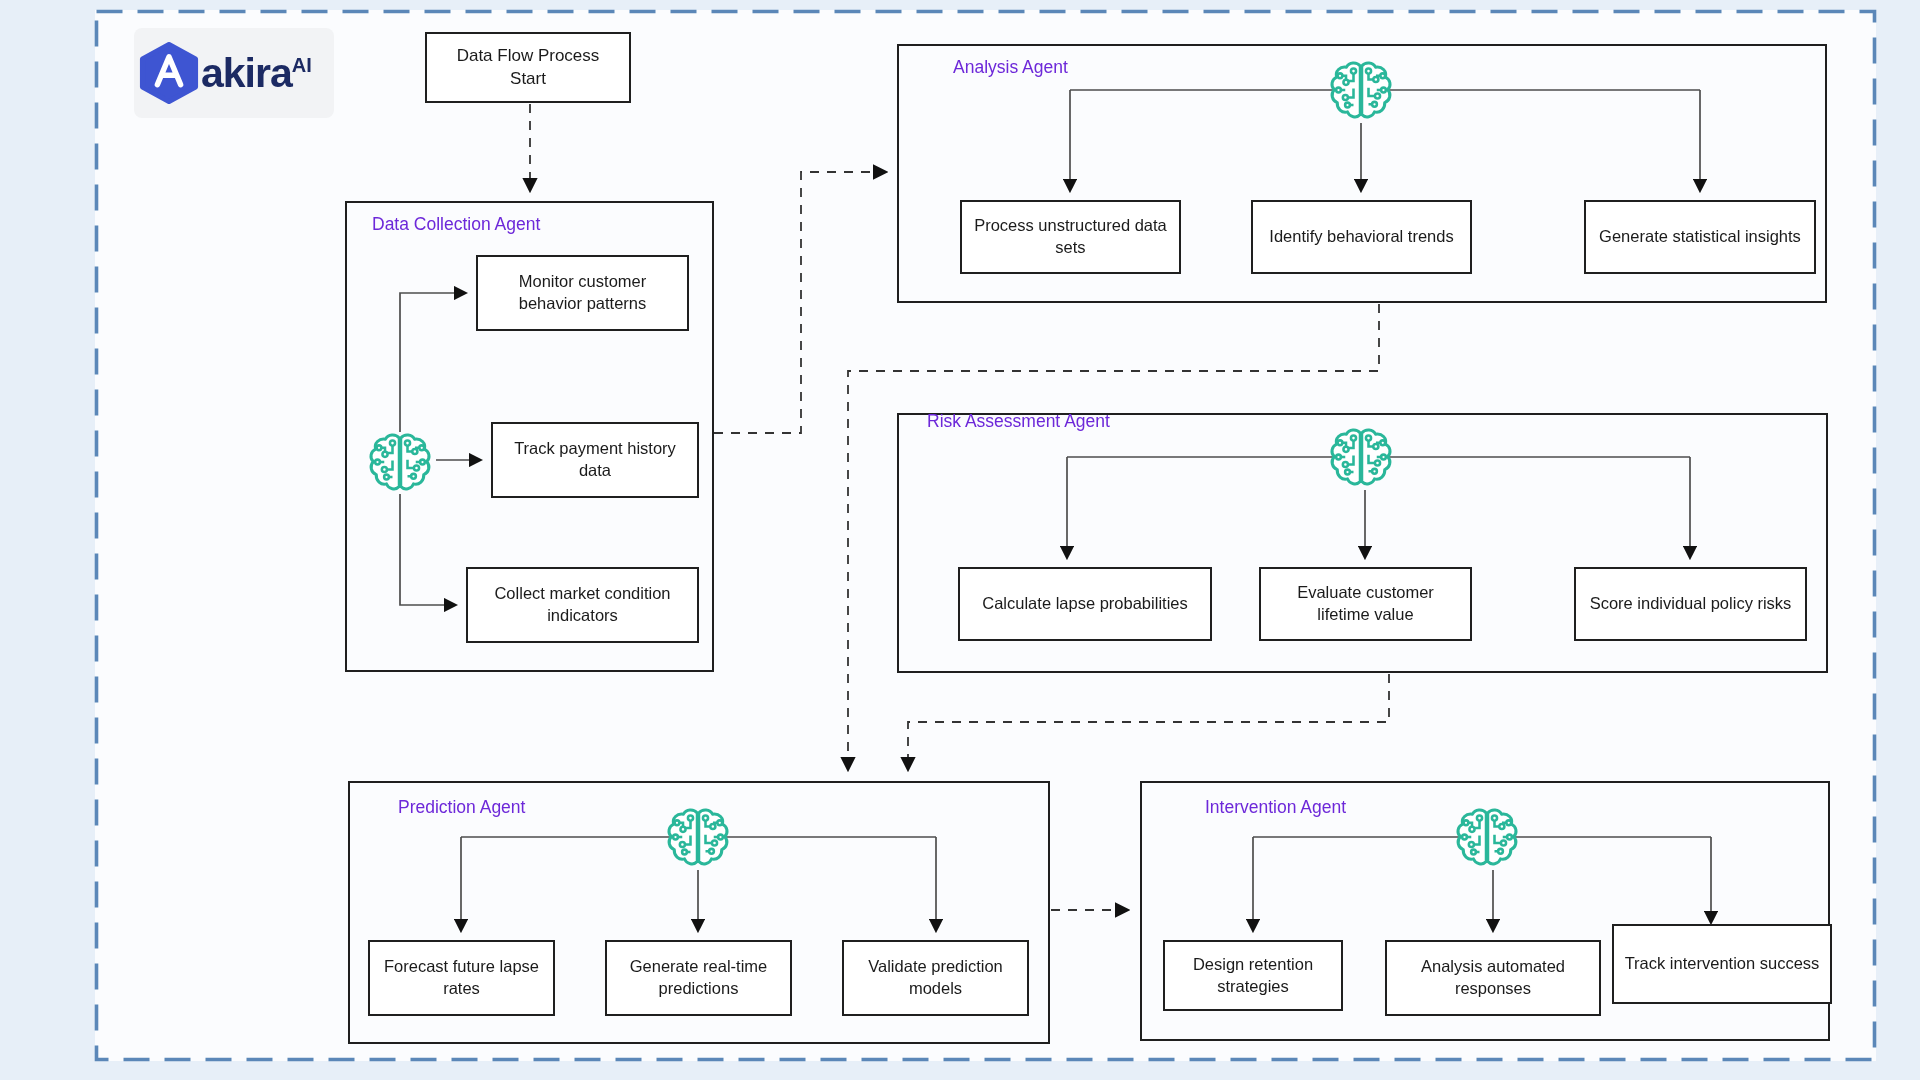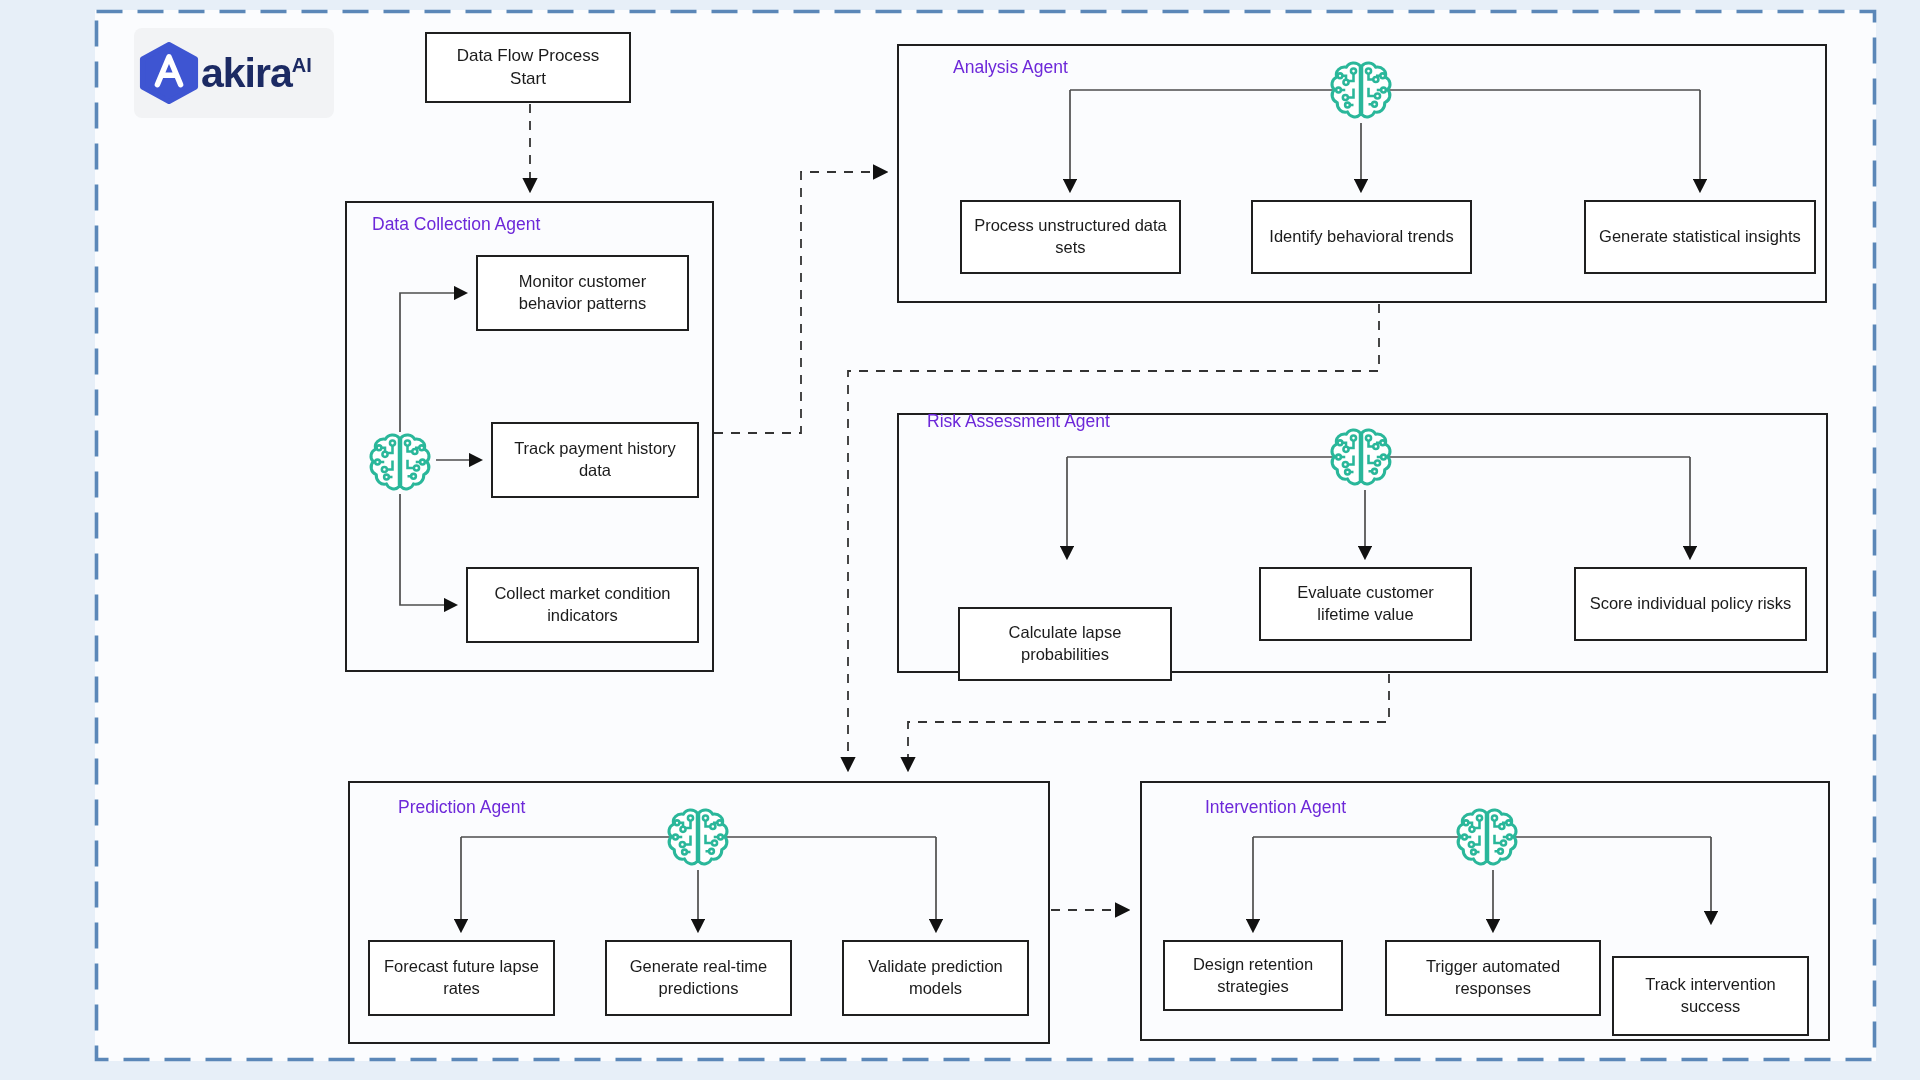--- a/index.html
+++ b/index.html
@@ -163,21 +163,21 @@
   </div>
   <div class="node" style="left:1584px;top:200px;width:232px;height:74px;">
     <span>Generate statistical insights</span>
   </div>
 
   <div class="agent-box" style="left:897px;top:413px;width:931px;height:260px;"></div>
   <div class="agent-label" style="left:927px;top:411px;">Risk Assessment Agent</div>
   <svg class="brain" style="left:1325px;top:424px;" width="72" height="66" viewBox="0 0 48 44">
       <use href="#brainIcon"></use>
     </svg>
-  <div class="node" style="left:958px;top:567px;width:214px;height:74px;margin-top:40px;">
+  <div class="node" style="left:958px;top:567px;width:254px;height:74px;">
     <span>Calculate lapse probabilities</span>
   </div>
   <div class="node" style="left:1259px;top:567px;width:213px;height:74px;">
     <span>Evaluate customer lifetime value</span>
   </div>
   <div class="node" style="left:1574px;top:567px;width:233px;height:74px;">
     <span>Score individual policy risks</span>
   </div>
 
   <div class="agent-box" style="left:348px;top:781px;width:702px;height:263px;"></div>
@@ -197,19 +197,19 @@
 
   <div class="agent-box" style="left:1140px;top:781px;width:690px;height:260px;"></div>
   <div class="agent-label" style="left:1205px;top:797px;">Intervention Agent</div>
   <svg class="brain" style="left:1451px;top:804px;" width="72" height="66" viewBox="0 0 48 44">
       <use href="#brainIcon"></use>
     </svg>
   <div class="node" style="left:1163px;top:940px;width:180px;height:71px;">
     <span>Design retention strategies</span>
   </div>
   <div class="node" style="left:1385px;top:940px;width:216px;height:76px;">
-    <span>Trigger automated responses</span>
-  </div>
-  <div class="node" style="left:1612px;top:956px;width:197px;height:80px;">
+    <span>Analysis automated responses</span>
+  </div>
+  <div class="node" style="left:1612px;top:924px;width:220px;height:80px;">
     <span>Track intervention success</span>
   </div>
 
 </div>
 
 </body></html>

